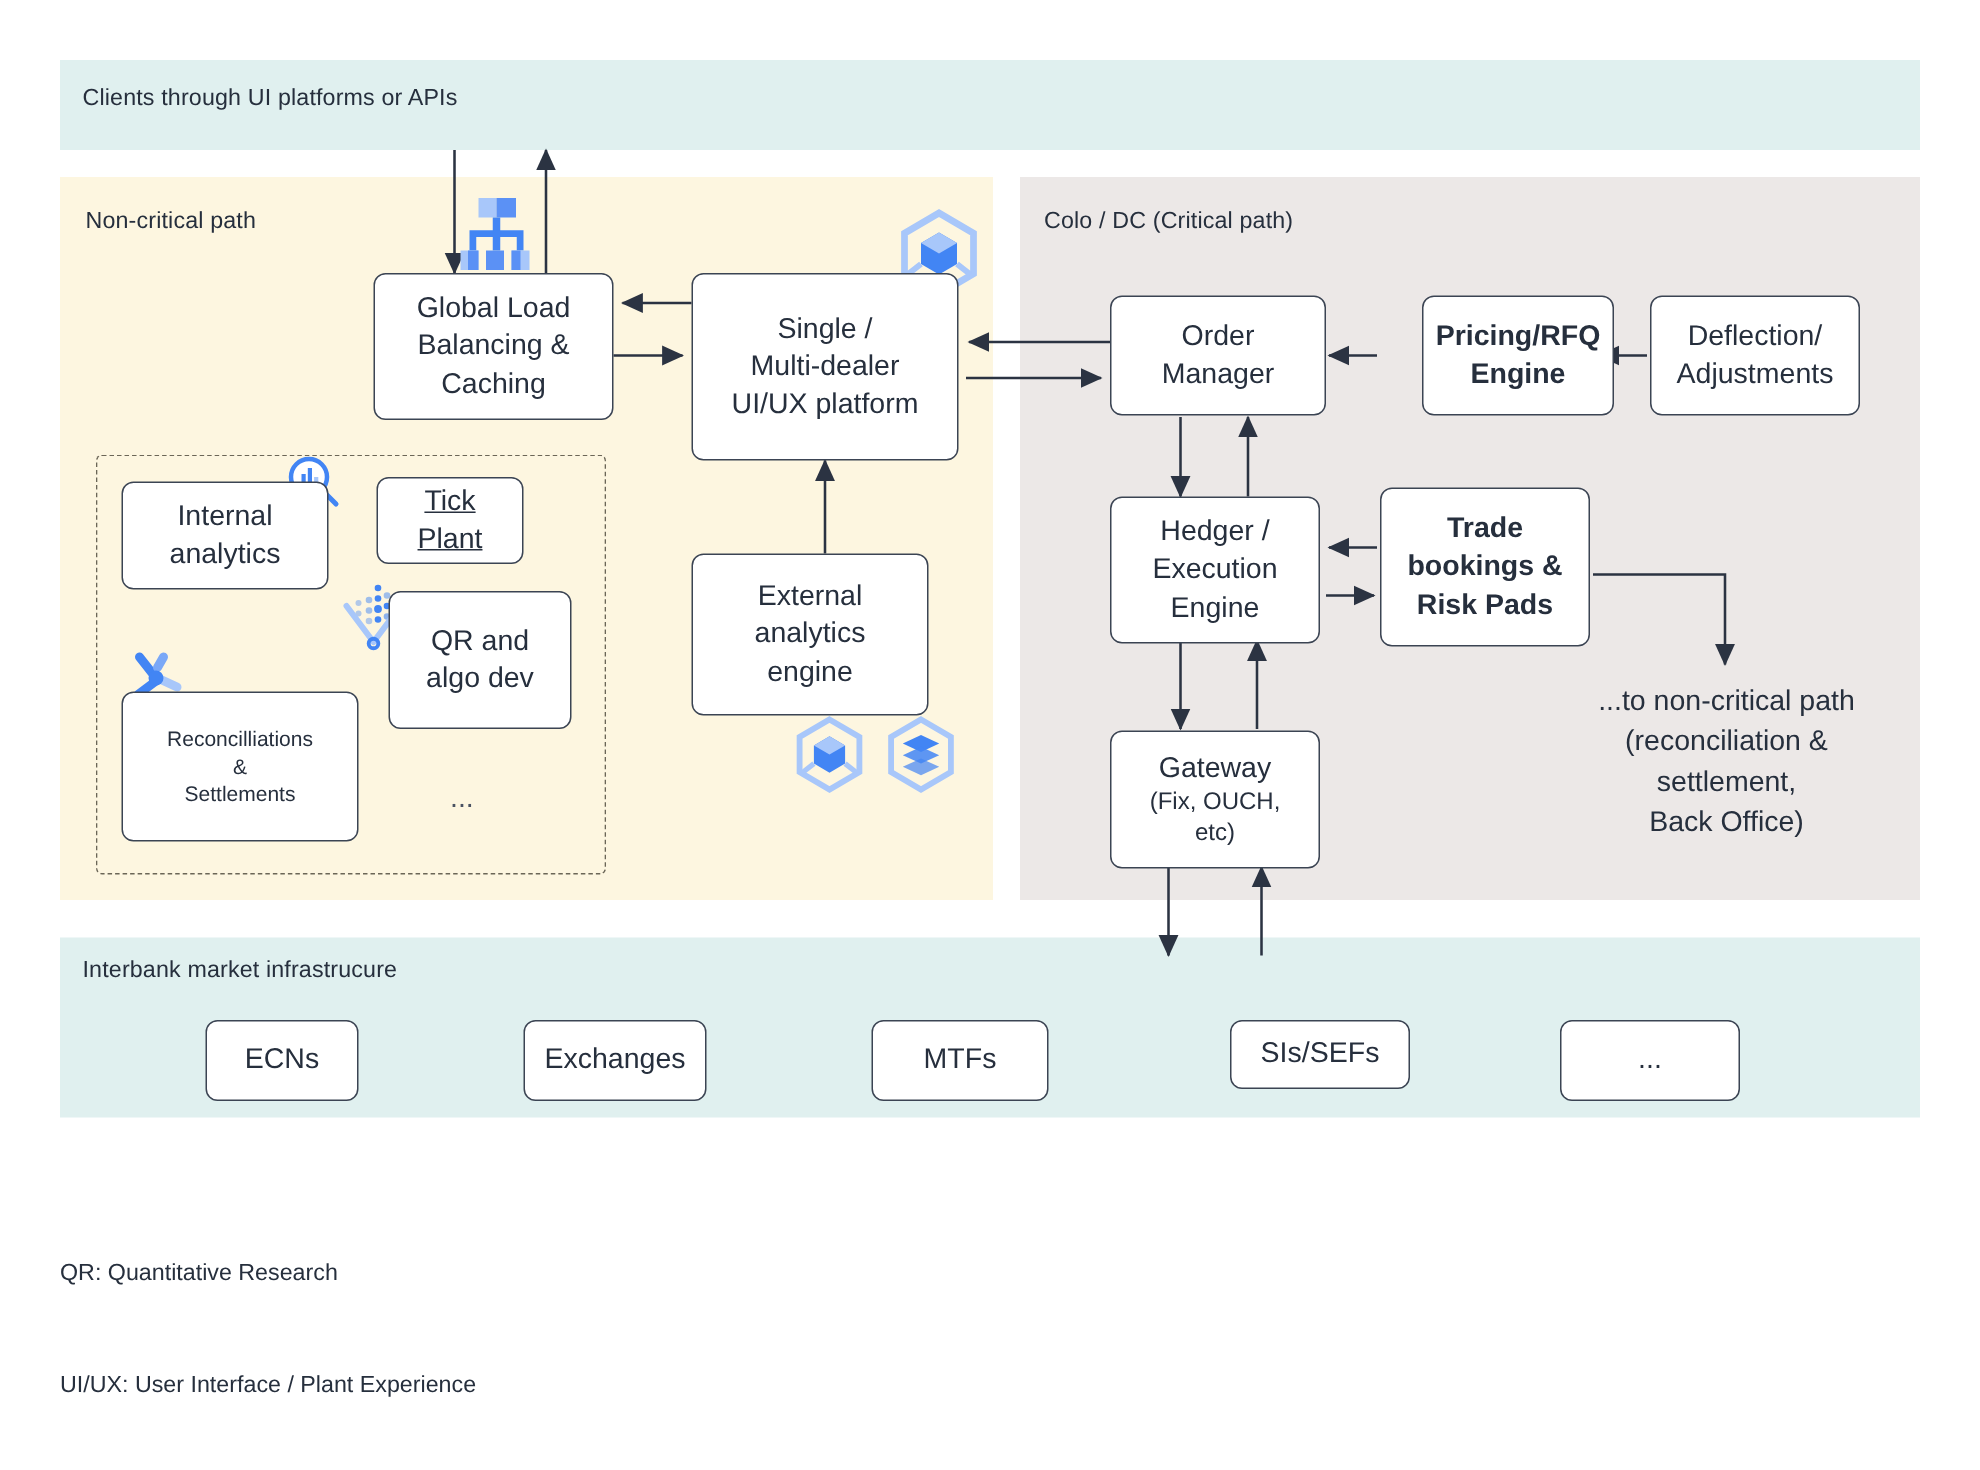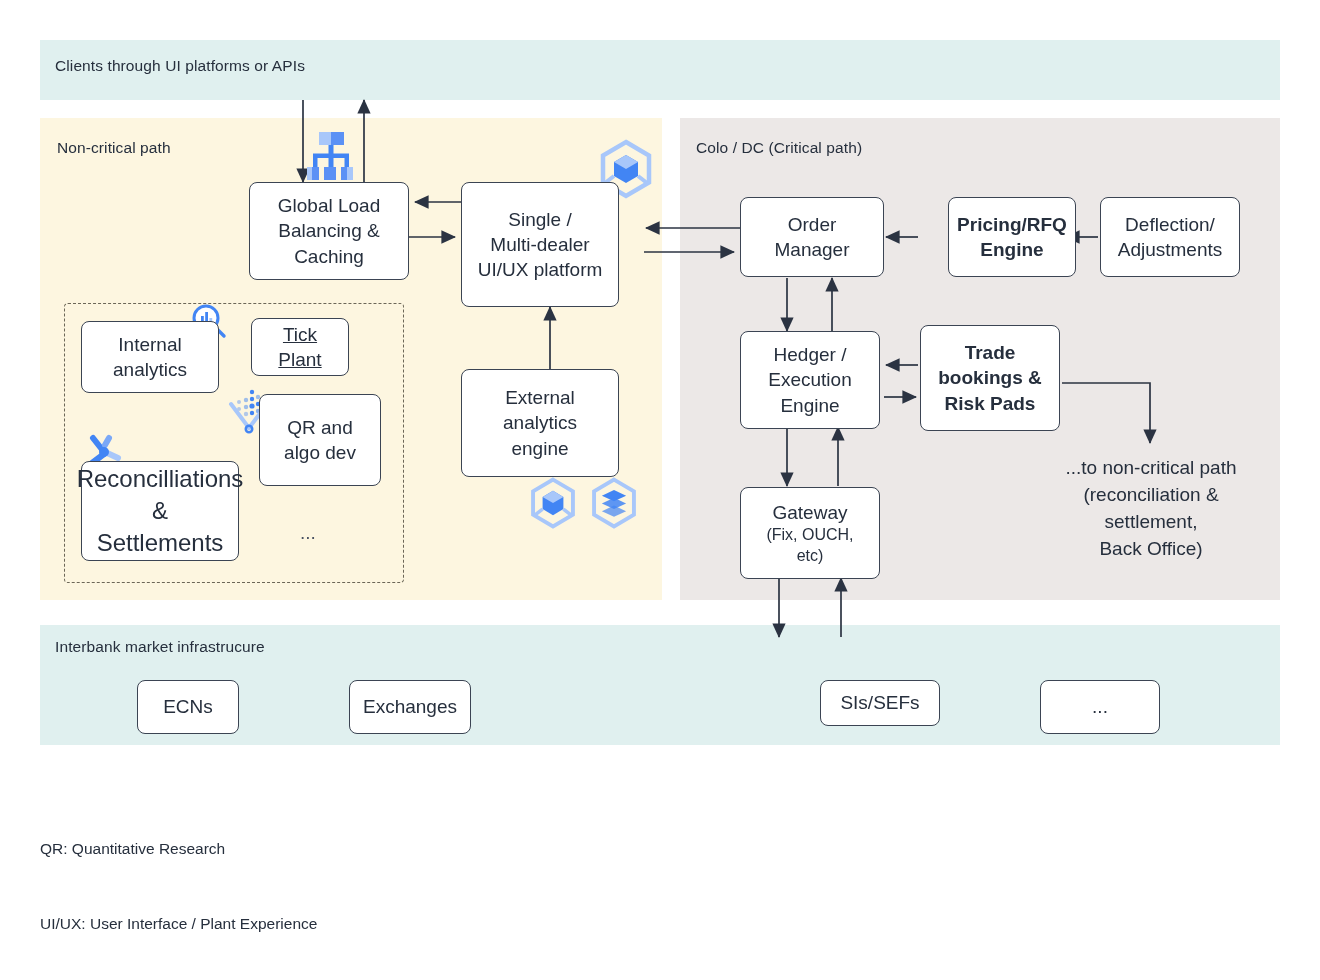--- a/index.html
+++ b/index.html
@@ -38,21 +38,21 @@
     display: flex;
     align-items: center;
     justify-content: center;
     text-align: center;
     font-size: 19px;
     line-height: 1.33;
     color: #262f3d;
     padding: 2px 4px;
   }
   .node.small {
-    font-size: 24px;
+    font-size: 14px;
   }
   .node .sub {
     display: block;
     font-size: 16px;
     line-height: 1.3;
   }
   .dashed-group {
     position: absolute;
     box-sizing: border-box;
     border: 1.8px dashed #6b6657;
@@ -242,21 +242,21 @@
       <circle cx="22" cy="20" r="5" fill="#4285f4"></circle>
     </svg>
   </div>
 
   <div class="node" style="left:249px; top:182px; width:160px; height:98px;">
     <span style="white-space:pre-line">Global Load
 Balancing &amp;
 Caching</span>
   </div>
 
-  <div class="node" style="left:461px; top:182px; width:158px; height:125px;">
+  <div class="node" style="left:461px; top:182px; width:178px; height:125px;">
     <span style="white-space:pre-line">Single /
 Multi-dealer
 UI/UX platform</span>
   </div>
 
   <div class="node" style="left:461px; top:369px; width:158px; height:108px;">
     <span style="white-space:pre-line">External
 analytics
 engine</span>
   </div>
@@ -321,20 +321,23 @@
 (reconciliation &amp;
 settlement,
 Back Office)</div>
 
   <div class="node" style="left:137px; top:680px; width:102px; height:54px;">
     <span>ECNs</span>
   </div>
   <div class="node" style="left:349px; top:680px; width:122px; height:54px;">
     <span>Exchanges</span>
   </div>
+  <div class="node" style="left:581px; top:680px; width:118px; height:54px;">
+    <span>MTFs</span>
+  </div>
   <div class="node" style="left:820px; top:680px; width:120px; height:46px;">
     <span>SIs/SEFs</span>
   </div>
   <div class="node" style="left:1040px; top:680px; width:120px; height:54px;">
     <span>...</span>
   </div>
 
   <div class="legend" style="left:40px; top:785px;">
     <div>QR: Quantitative Research</div>
     <div>UI/UX: User Interface / Plant Experience</div>

